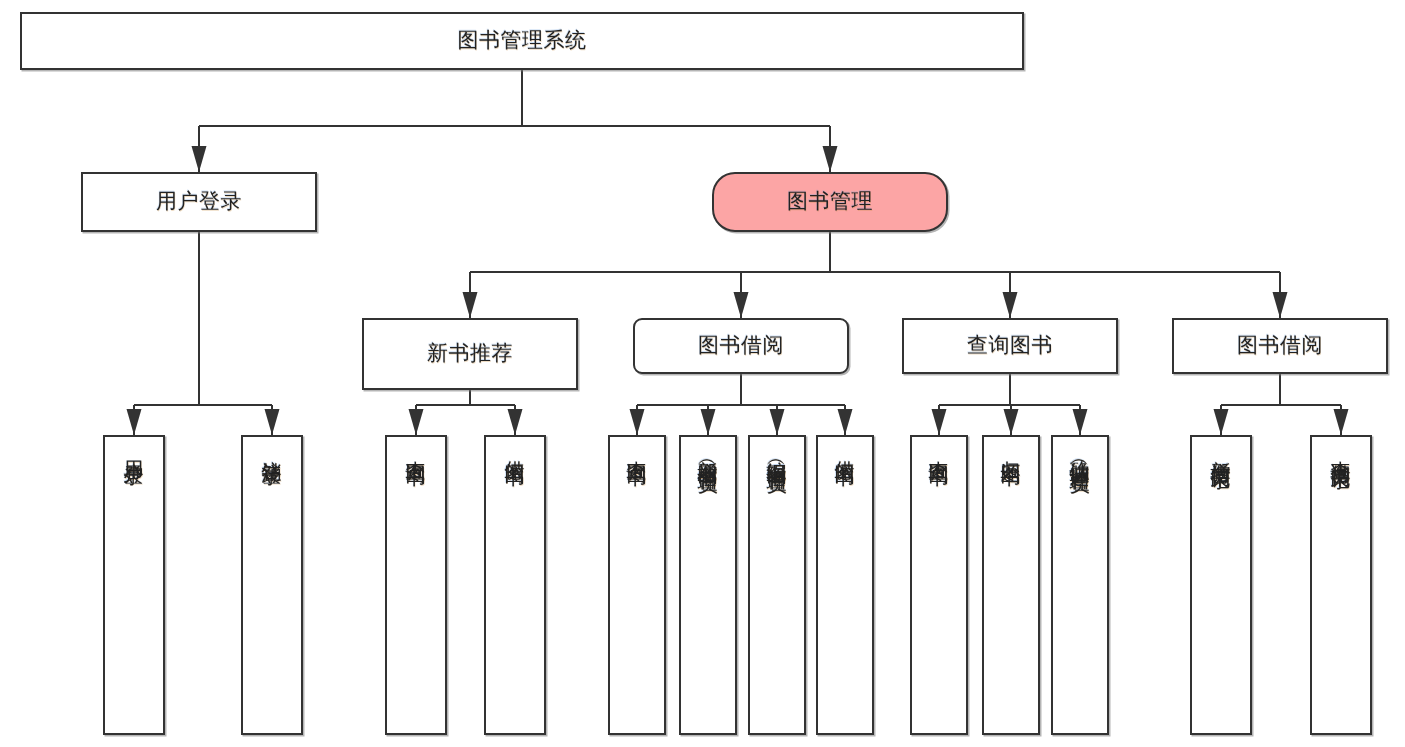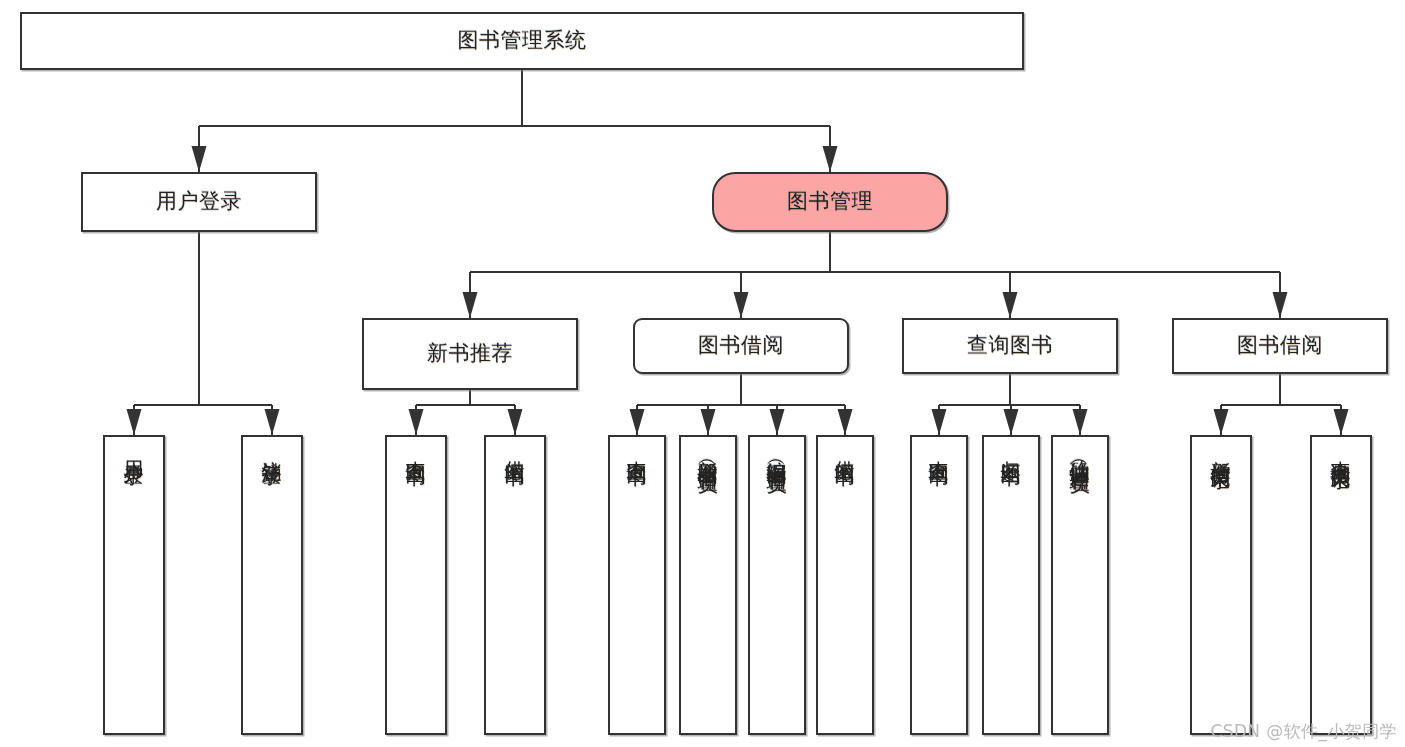--- a/index.html
+++ b/index.html
@@ -186,15 +186,14 @@
         <span class="label">确认归还（管理员）</span>
       </div>
       <div class="node leaf" style="left: 1190px; top: 435px; width: 62px; height: 300px; border-color: rgb(51, 51, 51); background: rgb(255, 255, 255);">
         <span class="label">新增借阅记录</span>
       </div>
       <div class="node leaf" style="left: 1310px; top: 435px; width: 62px; height: 300px; border-color: rgb(51, 51, 51); background: rgb(255, 255, 255);">
         <span class="label">查询借阅记录</span>
       </div>
     </div>
 
-  <div id="watermark">CSDN @软件_小贺同学</div>
 
 </div>
 
 </body></html>

